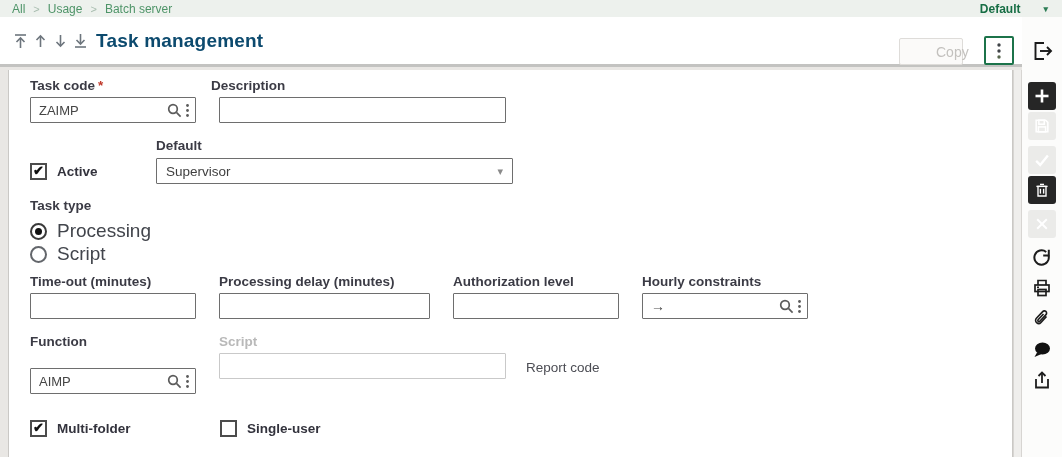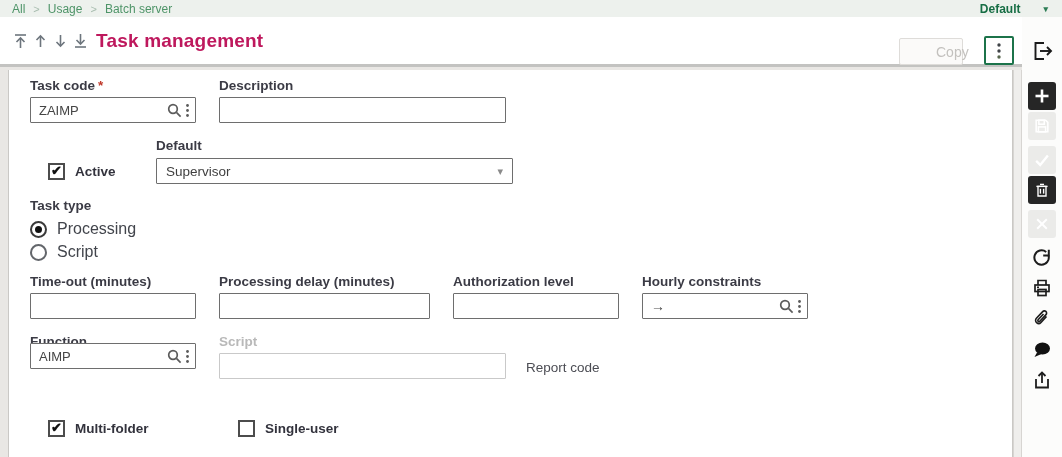--- a/index.html
+++ b/index.html
@@ -23,21 +23,21 @@
   .profile .caret { font-size:9px; color:#2d7d55; }
   
   .header {
     position:absolute; left:0; top:17px; width:1062px; height:50px;
     background:#fff; border-bottom:3px solid #c3c3c1;
   }
   .nav-icons { position:absolute; left:12px; top:15px; display:flex; gap:3px; }
   .nav-icons svg { display:block; cursor:pointer; }
   .page-title {
     position:absolute; left:96px; top:13px; font-size:19px; font-weight:bold;
-    color:#be185d; letter-spacing:0.2px;
+    color:#0c4a6e; letter-spacing:0.2px;
   }
   .copy-btn {
     position:absolute; left:899px; top:21px; width:64px; height:27px;
     background:#fbfaf9; border:1px solid #dedcd9; color:#c3c1be;
     font-size:14px; font-family:inherit; border-radius:2px;padding-left:36px;
   }
   .dots-btn {
     position:absolute; left:984px; top:19px; width:30px; height:29px;
     background:#fff; border:2px solid #1c734a; border-radius:2px;
     display:flex; align-items:center; justify-content:center; cursor:pointer;
@@ -79,42 +79,42 @@
   .tinput.dis { border-color:#c9c9c9; }
   .lookups { display:flex; align-items:center; gap:3px; padding-right:5px; }
   .lookups svg { display:block; cursor:pointer; }
   .prefix-arrow { font-size:14px; color:#4a4a4a; padding-left:8px; }
   .selectbox {
     position:absolute; height:26px; border:1px solid #6e6e6e; background:#fff;
     display:flex; align-items:center; justify-content:space-between;
     font-size:13.5px; color:#3f3f3f; padding:0 9px; cursor:pointer; border-radius:1px;
   }
   .selectbox .caret { color:#8a8a8a; font-size:11px; }
-  .checkrow { position:absolute; display:flex; align-items:center; gap:10px; cursor:pointer;margin-left:18px; }
+  .checkrow { position:absolute; display:flex; align-items:center; gap:10px; cursor:pointer; }
   .checkbox {
     width:17px; height:17px; border:2px solid #4c4c4c; background:#fff;
     position:relative; flex:0 0 auto;
   }
   .checkbox.on::after {
     content:"\2714"; position:absolute; left:1px; top:-2px;
     font-size:13px; color:#111; font-weight:bold;
   }
   .checklabel { font-size:13.5px; font-weight:bold; color:#33333d; }
   .radiorow { position:absolute; display:flex; align-items:center; gap:10px; cursor:pointer; }
   .radio {
     width:17px; height:17px; border-radius:50%; border:2px solid #63666b;
     background:#fff; position:relative; flex:0 0 auto;
   }
   .radiorow.sel .radio { border-color:#3a3a3a; }
   .radio::after {
     content:""; position:absolute; left:3px; top:3px; width:7px; height:7px;
     border-radius:50%; background:transparent;
   }
   .radiorow.sel .radio::after { background:#111; }
-  .radiolabel { font-size:16px; color:#42454c; }
+  .radiolabel { font-size:19px; color:#42454c; }
 </style>
 </head>
 <body>
 
 <div class="topbar">
   <div class="crumbs">
     <span class="crumb">All</span>
     <span class="crumb-sep">&gt;</span>
     <span class="crumb">Usage</span>
     <span class="crumb-sep">&gt;</span>
@@ -263,21 +263,21 @@
           <circle cx="6" cy="6" r="4.3"></circle>
           <line x1="9.4" y1="9.4" x2="13.6" y2="13.6"></line>
         </svg>
       <svg width="5" height="15" viewBox="0 0 5 15">
           <circle cx="2.5" cy="2.5" r="1.4" fill="#5b5b5b"></circle>
           <circle cx="2.5" cy="7.5" r="1.4" fill="#5b5b5b"></circle>
           <circle cx="2.5" cy="12.5" r="1.4" fill="#5b5b5b"></circle>
         </svg>
     </span>
   </div>
-  <div class="lbl" style="left:210px; top:8px">Description</div>
+  <div class="lbl" style="left:202px; top:8px">Description</div>
   <div class="tinput" style="left:210px; top:27px; width:287px">
     <input style="">
   </div>
 
   <div class="lbl" style="left:147px; top:68px">Default</div>
   <div class="checkrow" style="left:21px; top:93px">
     <span class="checkbox on"></span>
     <span class="checklabel">Active</span>
   </div>
   <div class="selectbox" style="left:147px; top:88px; width:357px">
@@ -318,21 +318,21 @@
         </svg>
       <svg width="5" height="15" viewBox="0 0 5 15">
           <circle cx="2.5" cy="2.5" r="1.4" fill="#5b5b5b"></circle>
           <circle cx="2.5" cy="7.5" r="1.4" fill="#5b5b5b"></circle>
           <circle cx="2.5" cy="12.5" r="1.4" fill="#5b5b5b"></circle>
         </svg>
     </span>
   </div>
 
   <div class="lbl" style="left:21px; top:264px">Function</div>
-  <div class="tinput" style="left:21px; top:273px; width:166px">
+  <div class="tinput" style="left:21px; top:298px; width:166px">
     <input value="AIMP" style="">
     <span class="lookups">
       <svg width="15" height="15" viewBox="0 0 15 15" fill="none" stroke="#5b5b5b" stroke-width="1.7">
           <circle cx="6" cy="6" r="4.3"></circle>
           <line x1="9.4" y1="9.4" x2="13.6" y2="13.6"></line>
         </svg>
       <svg width="5" height="15" viewBox="0 0 5 15">
           <circle cx="2.5" cy="2.5" r="1.4" fill="#5b5b5b"></circle>
           <circle cx="2.5" cy="7.5" r="1.4" fill="#5b5b5b"></circle>
           <circle cx="2.5" cy="12.5" r="1.4" fill="#5b5b5b"></circle>

